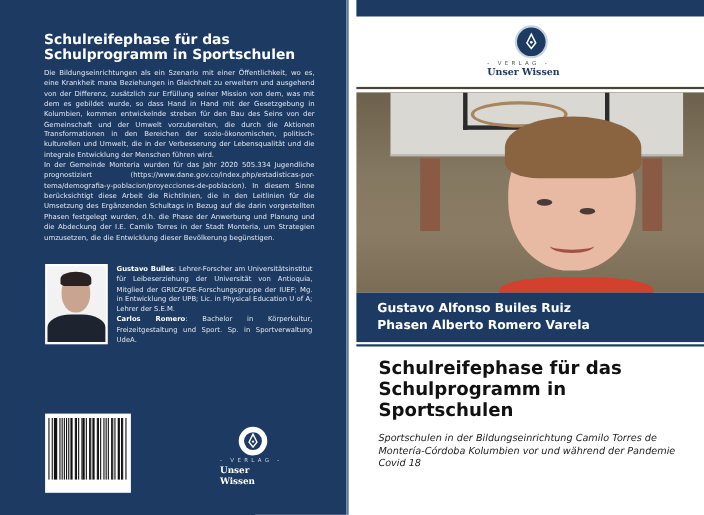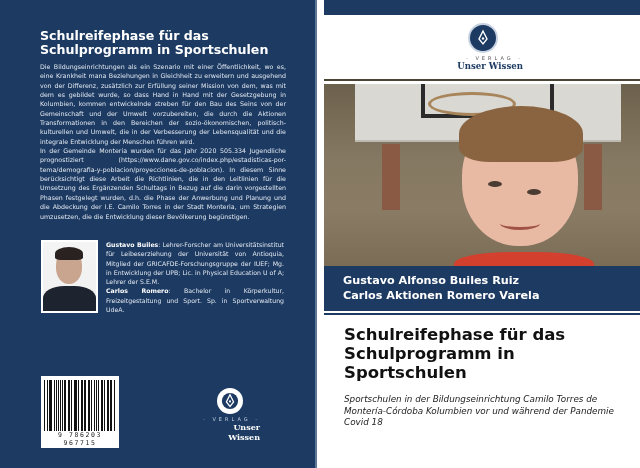--- a/index.html
+++ b/index.html
@@ -13,21 +13,21 @@
   .author-photo .inner { position:absolute; left:2px; top:2px; width:53px; height:69px; background:linear-gradient(#f4f4f4 0%, #f0f0f0 100%); overflow:hidden; }
   .head { position:absolute; left:13px; top:8px; width:26px; height:34px; border-radius:45% 45% 48% 48%; background:#c9a48e; }
   .hair { position:absolute; left:12px; top:5px; width:28px; height:13px; border-radius:50% 50% 20% 20%; background:#2a2220; }
   .shoulders { position:absolute; left:0; top:44px; width:53px; height:30px; border-radius:40% 40% 0 0; background:#1e2330; }
   .author-bio { position:absolute; left:106px; top:240px; width:178px; font-size:6.2px; line-height:9.3px; color:#e2e8f0; text-align:justify; }
   .author-bio b { color:#fff; }
   .barcode { position:absolute; left:41px; top:376px; width:78px; height:72px; background:#fff; }
   .barcode .bars { position:absolute; left:3px; top:4px; width:72px; height:56px; display:flex; gap:0; }
   .barcode .bars span { display:block; height:100%; background:#111; }
   .barcode .num { position:absolute; left:0; bottom:1px; width:78px; font-family:"DejaVu Sans Mono", monospace; font-size:6.5px; letter-spacing:1.6px; color:#222; text-align:center; background:#fff; }
-  .logo { position:absolute; text-align:right; }
+  .logo { position:absolute; text-align:left; }
   .logo-circle { margin:0 auto; border-radius:50%; background:#1c3a62; border:2px solid #c7d2e0; box-sizing:border-box; display:flex; align-items:center; justify-content:center; }
   .logo-verlag { font-size:5px; letter-spacing:3px; }
   .logo-name { font-family:"DejaVu Serif", serif; font-weight:bold; }
   .back-logo { left:200px; top:388px; width:60px; color:#fff; }
   .back-logo .logo-circle { width:26px; height:26px; background:#fff; border:2px solid #fff; }
   .back-logo .logo-verlag { color:#c8d4e4; margin-top:2px; }
   .back-logo .logo-name { font-size:8px; color:#fff; }
   .front-top { position:absolute; left:324px; top:0; width:316px; height:15px; background:#1c3a62; }
   .front-logo { left:443px; top:23px; width:80px; color:#1c3a62; }
   .front-logo .logo-circle { width:30px; height:30px; }
@@ -102,21 +102,20 @@
         <span style="width: 2px; margin-right: 1px;"></span>
         <span style="width: 1px; margin-right: 2px;"></span>
         <span style="width: 1px; margin-right: 1px;"></span>
         <span style="width: 2px; margin-right: 1px;"></span>
         <span style="width: 1px; margin-right: 2px;"></span>
         <span style="width: 3px; margin-right: 1px;"></span>
         <span style="width: 1px; margin-right: 1px;"></span>
         <span style="width: 2px; margin-right: 2px;"></span>
         <span style="width: 1px; margin-right: 1px;"></span>
       </div>
-    <div class="num">9 786203 967715</div>
   </div>
 
   <div class="logo back-logo">
     <div class="logo-circle">
       <svg width="18" height="18" viewBox="0 0 20 20">
           <circle cx="10" cy="10" r="9" fill="#1c3a62"></circle>
           <path d="M10 3 L14 11 L10 16 L6 11 Z" fill="none" stroke="#fff" stroke-width="1.4"></path>
           <circle cx="10" cy="10.5" r="1.2" fill="#fff"></circle>
         </svg>
     </div>
@@ -149,18 +148,18 @@
   <div class="boy-shirt"></div>
   <div class="boy-face"></div>
   <div class="boy-hair"></div>
   <div class="eye" style="left:164px; top:97px;"></div>
   <div class="eye" style="left:203px; top:105px;"></div>
   <div class="mouth"></div>
 </div>
 
 <div class="authors-band">
   <div style="top:8px;">Gustavo Alfonso Builes Ruiz</div>
-  <div style="top:23px;">Carlos Aktionen Romero Varela</div>
+  <div style="top:23px;">Phasen Alberto Romero Varela</div>
 </div>
 <div class="band-rule"></div>
 
 <div class="front-title">Schulreifephase für das Schulprogramm in Sportschulen</div>
 <div class="front-subtitle">Sportschulen in der Bildungseinrichtung Camilo Torres de Montería-Córdoba Kolumbien vor und während der Pandemie Covid 18</div>
 
 </body></html>

